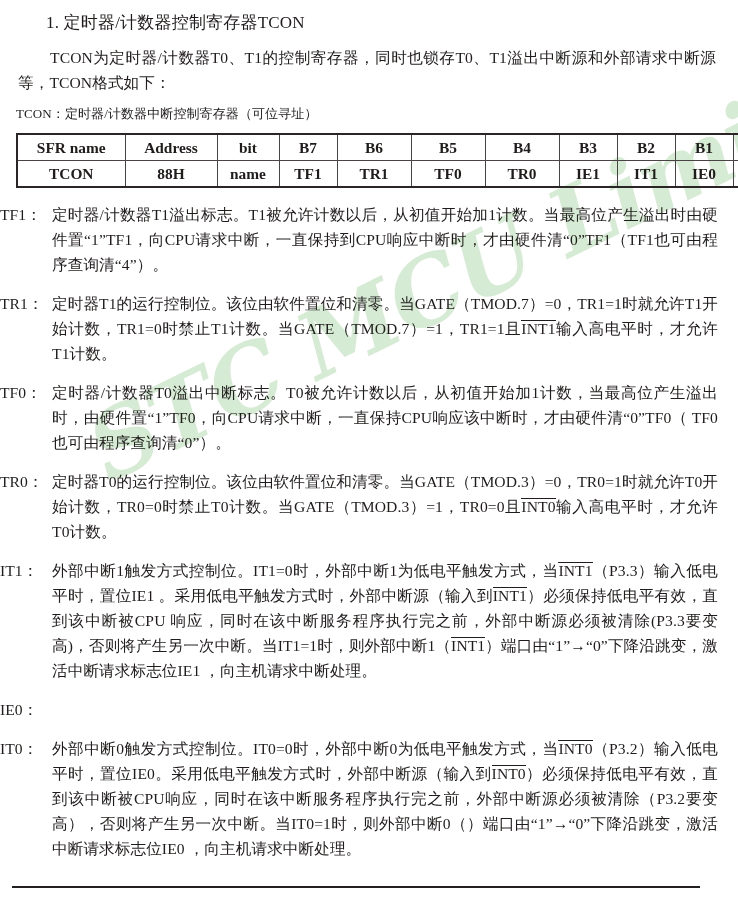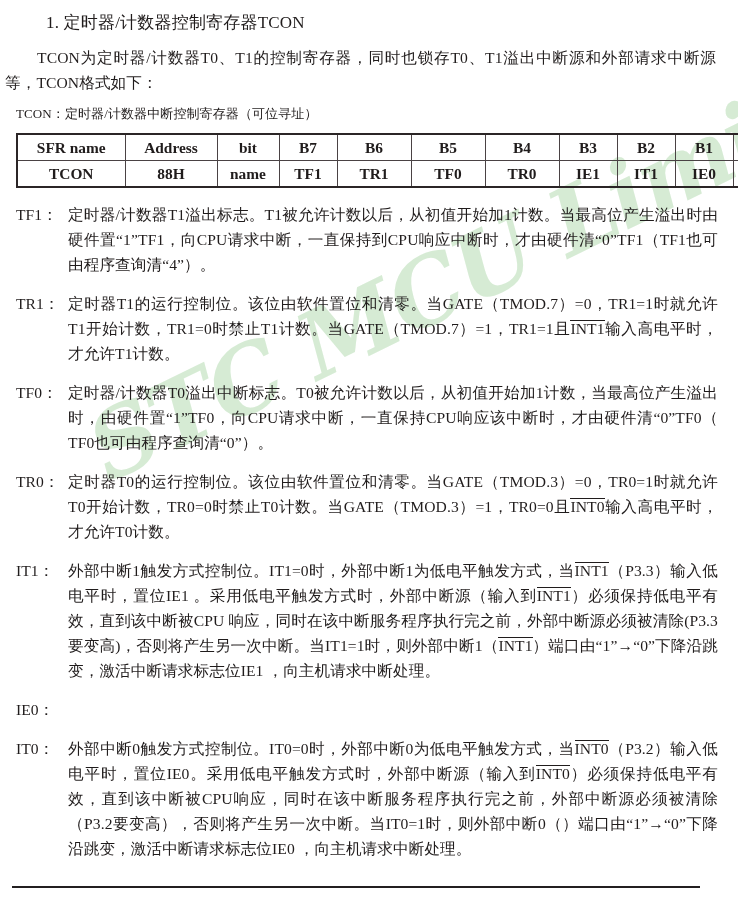--- a/index.html
+++ b/index.html
@@ -65,21 +65,21 @@
     line-height: 1.5;
   }
 
   p.para {
     margin: 0;
     font-size: 15.6px;
     line-height: 25px;
     letter-spacing: .1px;
   }
   p.intro {
-    padding: 9px 22px 0 5px;
+    padding: 9px 22px 0 18px;
     text-indent: 32px;
     text-align: justify;
   }
   p.tcon-line {
     padding: 6px 0 5px 16px;
     font-size: 13px;
   }
 
   
   table.reg {
@@ -112,21 +112,21 @@
   table.reg col.c-b0     { width: 58px;  }
 
   
   .defs {
     margin: 0;
     padding: 14px 0 0 0;
   }
   .def {
     display: flex;
     align-items: flex-start;
-    padding: 0 20px 0 16px;
+    padding: 0 20px 0 0;
     margin-bottom: 14px;
   }
   .def-term {
     flex: 0 0 auto;
     width: 52px;
     font-size: 15.6px;
     line-height: 25px;
     white-space: nowrap;
   }
   .def-body {

